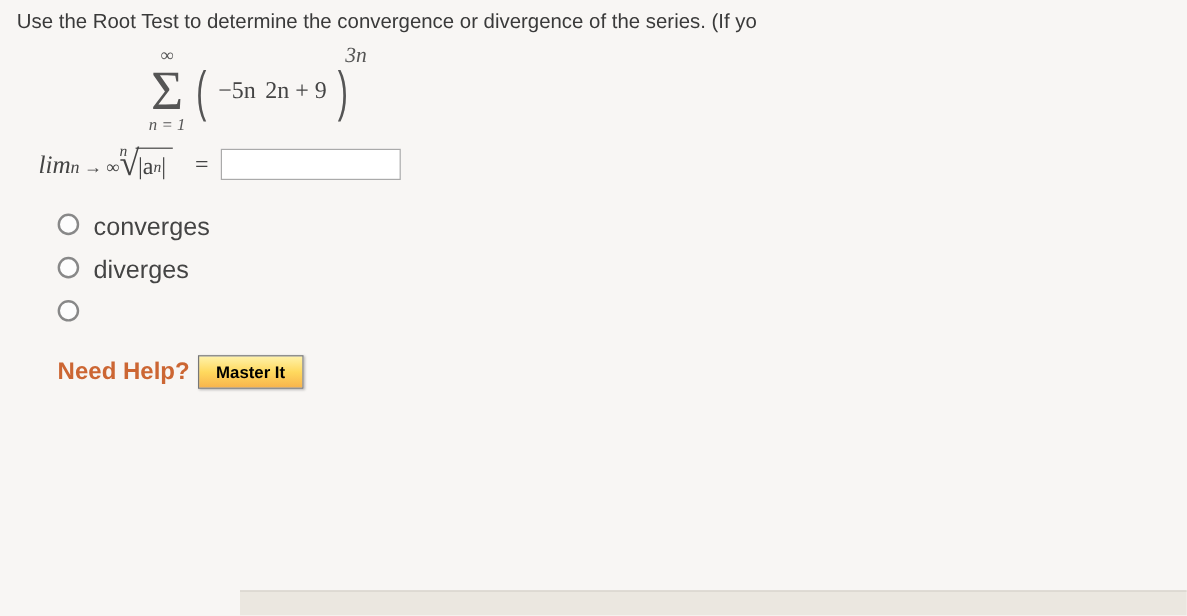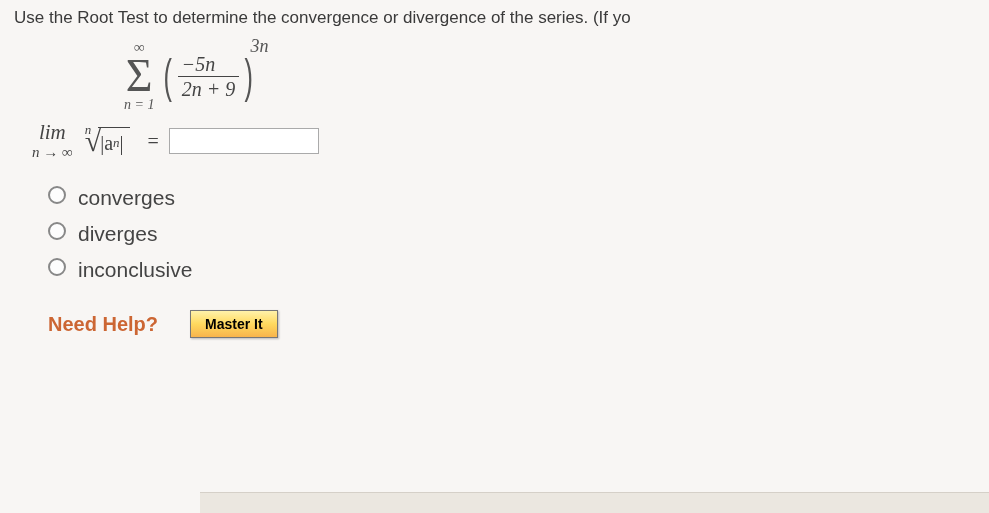--- a/index.html
+++ b/index.html
@@ -55,24 +55,23 @@
     font-size: 46px;
     line-height: 1;
     color: #555;
     font-weight: 300;
     font-family: Arial, sans-serif;
     transform: scaleX(0.55);
     display: inline-block;
   }
   .fraction {
     display: inline-flex;
-    flex-direction: column;
+    flex-direction: row;
     align-items: flex-start;
     font-size: 20px;
-    font-style: italic;
     color: #444;
     line-height: 1.1;
     padding: 0 2px;
   }
   .frac-top {
     padding: 0 4px;
   }
   .frac-bar {
     border-top: 1.4px solid #444;
     align-self: stretch;
@@ -91,26 +90,26 @@
   }
   .limit-row {
     margin: 10px 0 10px 18px;
     display: flex;
     align-items: center;
     font-family: "Times New Roman", Times, serif;
     color: #444;
   }
   .lim-block {
     display: inline-flex;
-    flex-direction: column;
-    align-items: center;
+    flex-direction: row;
+    align-items: flex-end;
     line-height: 1;
     font-size: 21px;
     font-style: italic;
-    margin-right: 12px;
+    margin-right: 0;
   }
   .lim-bottom {
     font-size: 15px;
     margin-top: 2px;
   }
   .root-wrap {
     position: relative;
     display: inline-flex;
     align-items: flex-end;
     margin-right: 8px;
@@ -172,21 +171,21 @@
     box-sizing: border-box;
   }
   .option-label {
     font-size: 21px;
     color: #444;
   }
   .help-row {
     margin: 28px 0 0 34px;
     display: flex;
     align-items: center;
-    gap: 32px;
+    gap: 7px;
   }
   .need-help {
     font-size: 20px;
     font-weight: bold;
     color: #cc6633;
   }
   .master-btn {
     font-size: 14px;
     font-weight: bold;
     color: #000;
@@ -249,21 +248,20 @@
   <div class="option-row">
     <span class="radio"></span>
     <span class="option-label">converges</span>
   </div>
   <div class="option-row">
     <span class="radio"></span>
     <span class="option-label">diverges</span>
   </div>
   <div class="option-row">
     <span class="radio"></span>
-    <span class="option-label">inconclusive</span>
   </div>
 </div>
 
 <div class="help-row">
   <span class="need-help">Need Help?</span>
   <button class="master-btn">Master It</button>
 </div>
 
 <div class="bottom-bar"></div>
 

